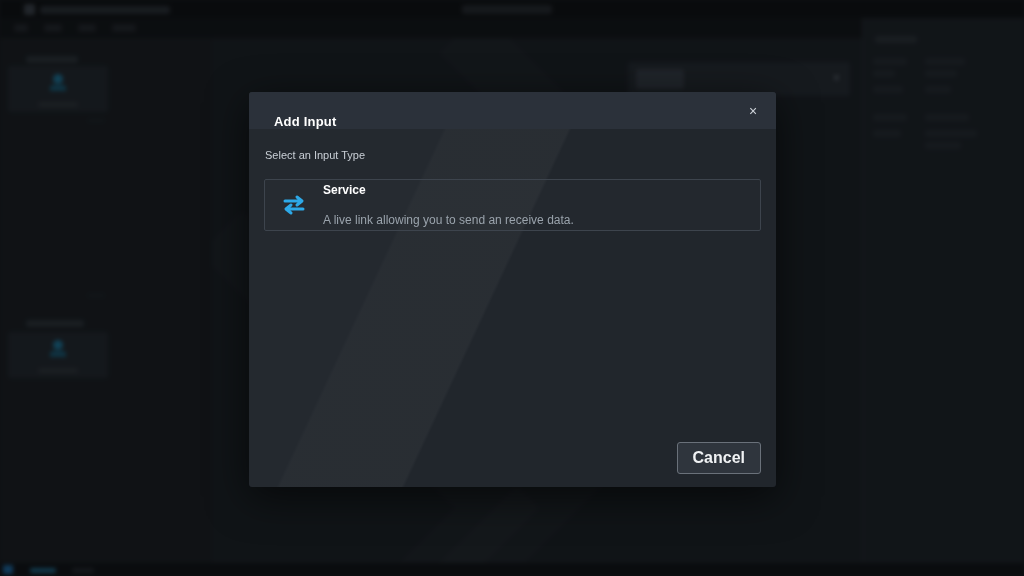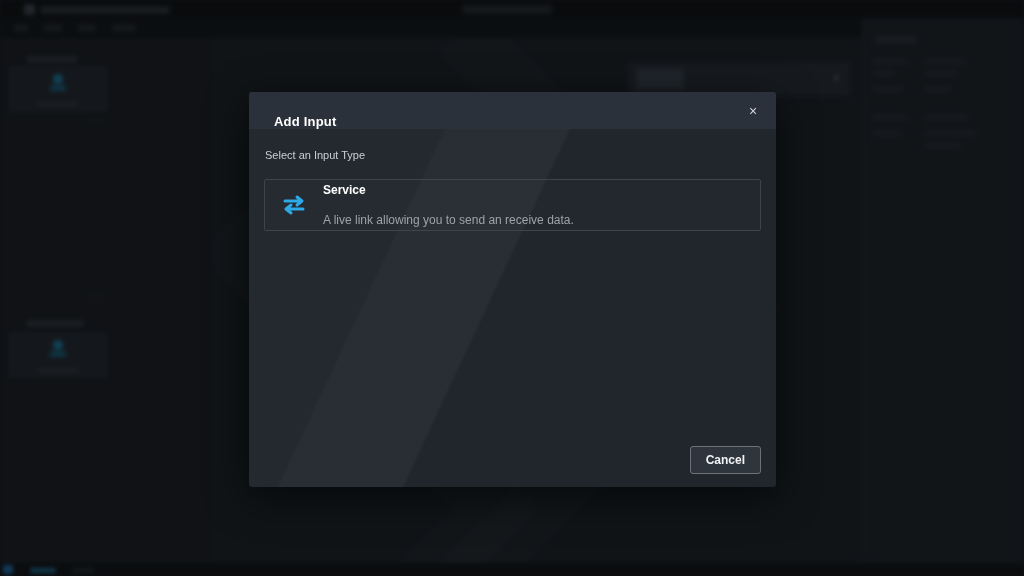--- a/index.html
+++ b/index.html
@@ -54,21 +54,21 @@
 
   .option-row { display:flex; align-items:center; width:497px; height:52px; margin:0 0 11px 0;
                 border:1px solid #3d444d; border-radius:2px; background:rgba(255,255,255,0.012); cursor:pointer; }
   .option-icon { width:58px; display:flex; align-items:center; justify-content:center; flex:0 0 58px; }
   .option-text { display:flex; flex-direction:column; gap:16px; }
   .option-name { color:#ffffff; font-size:12px; font-weight:bold; }
   .option-desc { color:#9aa3ac; font-size:12px; }
 
   .modal-footer { position:absolute; right:15px; bottom:13px; }
   .cancel-btn { background:#2f353d; border:1px solid #6a717a; border-radius:3px; color:#f0f2f4;
-                font-size:12px; font-weight:bold; padding:6px 15px; cursor:pointer;
+                font-size:16px; font-weight:bold; padding:6px 15px; cursor:pointer;
                 font-family:"Liberation Sans","DejaVu Sans",sans-serif; }
 </style>
 </head>
 <body>
 
 <div class="stage">
 
   <div class="app">
     <div class="titlebar">
       <div class="app-logo"></div>

